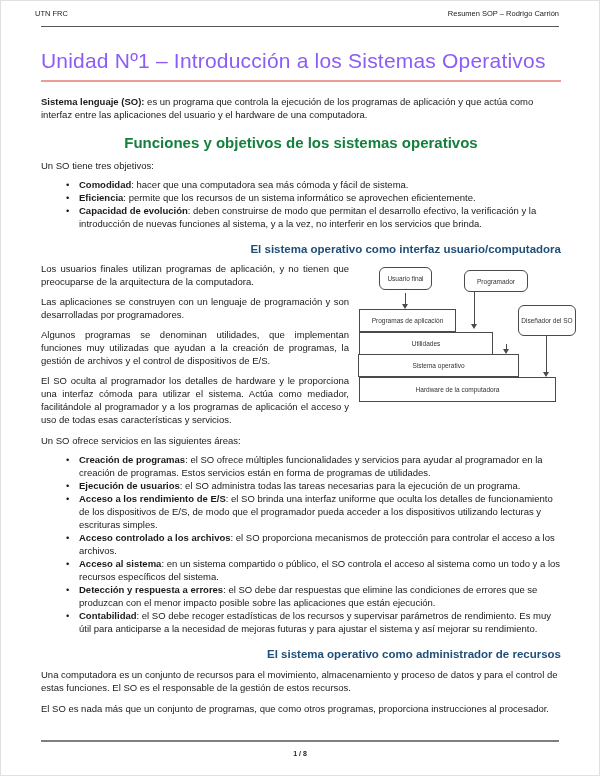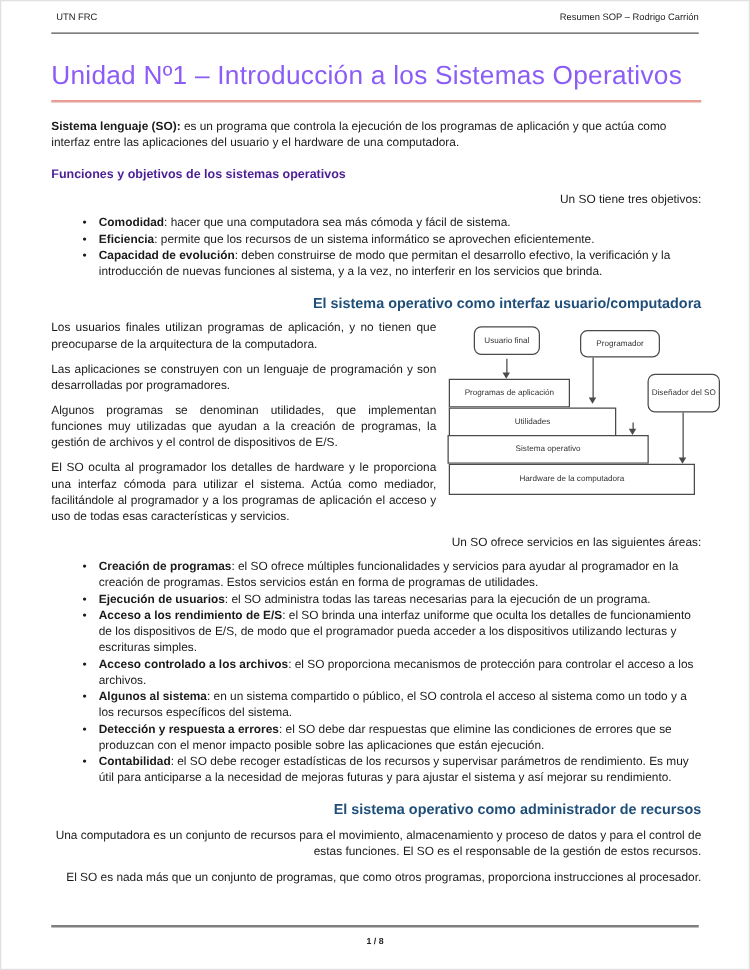--- a/index.html
+++ b/index.html
@@ -2,33 +2,33 @@
 <html><head>
 <meta charset="utf-8">
 <style>
   html,body{margin:0;padding:0;background:#fff;}
   .page{
     position:relative;width:600px;height:776px;background:#ffffff;
     font-family:"Liberation Sans",sans-serif;color:#1a1a1a;
     border:1px solid #e0e0e0;box-sizing:border-box;overflow:hidden;
   }
   
-  .hdr{position:absolute;top:8px;left:44px;right:40px;display:flex;justify-content:space-between;font-size:7.5px;color:#222;}
+  .hdr{position:absolute;top:8px;left:34px;right:40px;display:flex;justify-content:space-between;font-size:7.5px;color:#222;}
   .hdr-rule{position:absolute;top:25px;left:40px;right:40px;border-top:1px solid #555;}
   .ftr{position:absolute;top:739px;left:40px;right:40px;border-top:2px solid #7f7f7f;text-align:center;}
   .ftr-page{font-size:7px;font-weight:bold;color:#222;display:inline-block;padding-top:3px;}
   
   .content{position:absolute;top:48px;left:40px;width:520px;}
   .doc-title{font-size:21px;font-weight:400;color:#8b5cf6;letter-spacing:.2px;padding-bottom:7px;border-bottom:2px solid #e89d96;margin:0;}
   p{margin:0;font-size:9.5px;line-height:13px;}
   .intro{margin-top:13px;}
   .b{font-weight:bold;}
-  .h1{font-size:10px;font-weight:bold;color:#4c1d95;margin-top:13px;}
+  .h1{font-size:15px;font-weight:bold;color:#15803d;margin-top:13px;text-align:center;}
   .h2{font-size:11.5px;font-weight:bold;color:#1f4e79;margin-top:13px;text-align:right;}
-  .mt{margin-top:8px;text-align:right;}
+  .mt{margin-top:8px;}
   ul{margin:6px 0 0 0;padding-left:38px;list-style:none;}
   li{font-size:9.5px;line-height:13px;position:relative;}
   li::before{content:"\2022";position:absolute;left:-13px;font-size:9.5px;}
   
   .colwrap{position:relative;margin-top:4px;min-height:162px;}
   .colleft{width:308px;text-align:justify;}
   .colleft p{margin-top:7px;}
   
   .diagram{position:absolute;left:300px;top:-2px;width:238px;height:150px;font-size:6.5px;color:#333;}
   .dbox{position:absolute;box-sizing:border-box;border:1px solid #4a4a4a;background:#fff;display:flex;align-items:center;justify-content:center;text-align:center;line-height:7px;padding:1px;}
@@ -106,21 +106,21 @@
       </div>
     </div>
 
     <p class="mt">Un SO ofrece servicios en las siguientes áreas:</p>
 
     <ul>
       <li><span class="b">Creación de programas</span><span>: el SO ofrece múltiples funcionalidades y servicios para ayudar al programador en la creación de programas. Estos servicios están en forma de programas de utilidades.</span></li>
       <li><span class="b">Ejecución de usuarios</span><span>: el SO administra todas las tareas necesarias para la ejecución de un programa.</span></li>
       <li><span class="b">Acceso a los rendimiento de E/S</span><span>: el SO brinda una interfaz uniforme que oculta los detalles de funcionamiento de los dispositivos de E/S, de modo que el programador pueda acceder a los dispositivos utilizando lecturas y escrituras simples.</span></li>
       <li><span class="b">Acceso controlado a los archivos</span><span>: el SO proporciona mecanismos de protección para controlar el acceso a los archivos.</span></li>
-      <li><span class="b">Algunos al sistema</span><span>: en un sistema compartido o público, el SO controla el acceso al sistema como un todo y a los recursos específicos del sistema.</span></li>
+      <li><span class="b">Acceso al sistema</span><span>: en un sistema compartido o público, el SO controla el acceso al sistema como un todo y a los recursos específicos del sistema.</span></li>
       <li><span class="b">Detección y respuesta a errores</span><span>: el SO debe dar respuestas que elimine las condiciones de errores que se produzcan con el menor impacto posible sobre las aplicaciones que están ejecución.</span></li>
       <li><span class="b">Contabilidad</span><span>: el SO debe recoger estadísticas de los recursos y supervisar parámetros de rendimiento. Es muy útil para anticiparse a la necesidad de mejoras futuras y para ajustar el sistema y así mejorar su rendimiento.</span></li>
     </ul>
 
     <div class="h2">El sistema operativo como administrador de recursos</div>
     <p class="mt">Una computadora es un conjunto de recursos para el movimiento, almacenamiento y proceso de datos y para el control de estas funciones. El SO es el responsable de la gestión de estos recursos.</p>
     <p class="mt">El SO es nada más que un conjunto de programas, que como otros programas, proporciona instrucciones al procesador.</p>
 
   </div>
 

